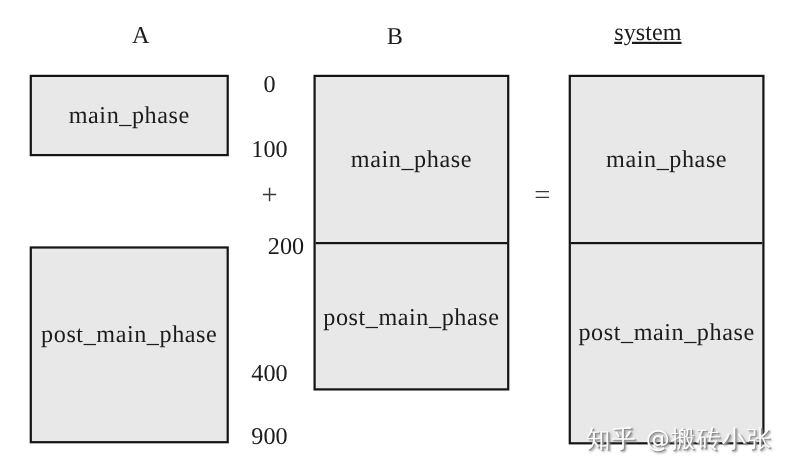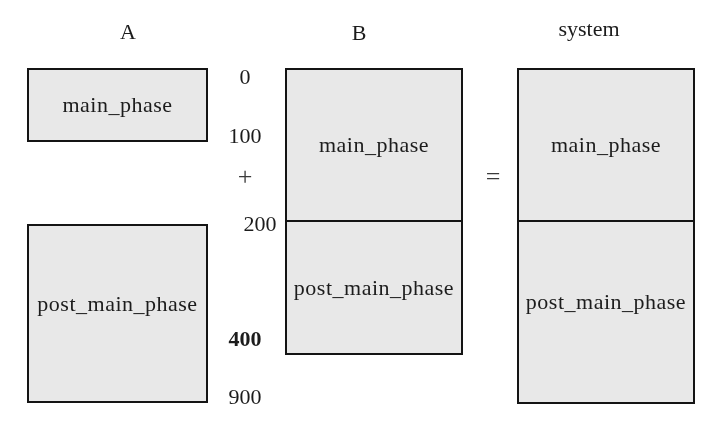--- a/index.html
+++ b/index.html
@@ -79,34 +79,34 @@
     white-space:nowrap;
   }
 </style>
 </head>
 <body>
 
 <div class="canvas">
 
   <div class="col-title" style="left:128px;top:32px;">A</div>
   <div class="col-title" style="left:359px;top:33px;">B</div>
-  <div class="col-title" style="left:589px;top:29px;">system</div>
+  <div class="col-title" style="left:589px;top:29px;text-decoration:underline;">system</div>
 
   <div class="box" style="left:27px;top:68px;width:181px;height:74px;">
     <span class="box-label">main_phase</span>
   </div>
   <div class="box lift" style="left:27px;top:224px;width:181px;height:179px;">
     <span class="box-label">post_main_phase</span>
   </div>
 
   <div class="tick" style="left:245px;top:77px;">0</div>
   <div class="tick" style="left:245px;top:136px;text-align:right;">100</div>
   <div class="operator" style="left:245px;top:177px;">+</div>
   <div class="tick" style="left:260px;top:224px;">200</div>
-  <div class="tick" style="left:245px;top:339px;font-weight:bold;">400</div>
+  <div class="tick" style="left:245px;top:339px;">400</div>
   <div class="tick" style="left:245px;top:397px;">900</div>
 
   <div class="box stack" style="left:285px;top:68px;width:178px;height:287px;">
     <div class="section top">
       <span class="box-label">main_phase</span>
     </div>
     <div class="section bottom">
       <span class="box-label">post_main_phase</span>
     </div>
   </div>
@@ -115,14 +115,15 @@
 
   <div class="box stack" style="left:517px;top:68px;width:178px;height:336px;">
     <div class="section top">
       <span class="box-label">main_phase</span>
     </div>
     <div class="section bottom lift">
       <span class="box-label">post_main_phase</span>
     </div>
   </div>
 
+  <div class="watermark">知乎 @搬砖小张</div>
 
 </div>
 
 </body></html>

